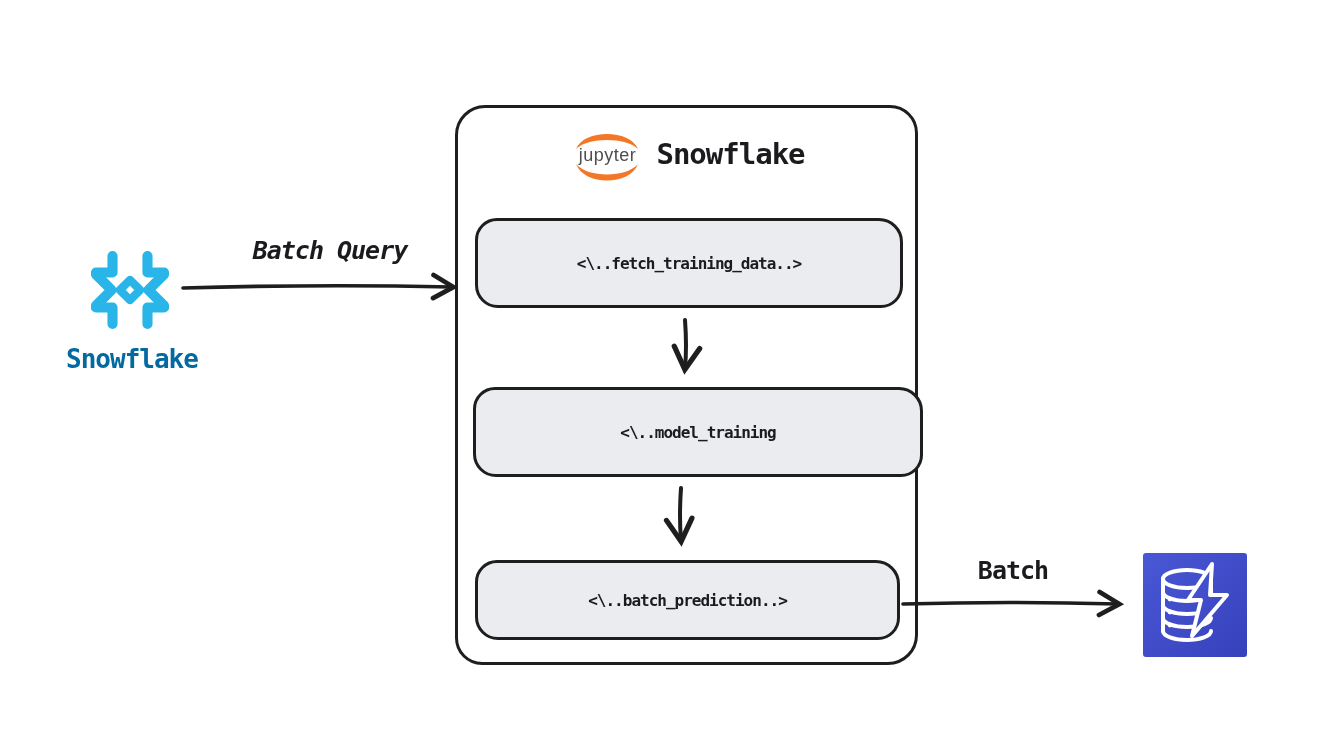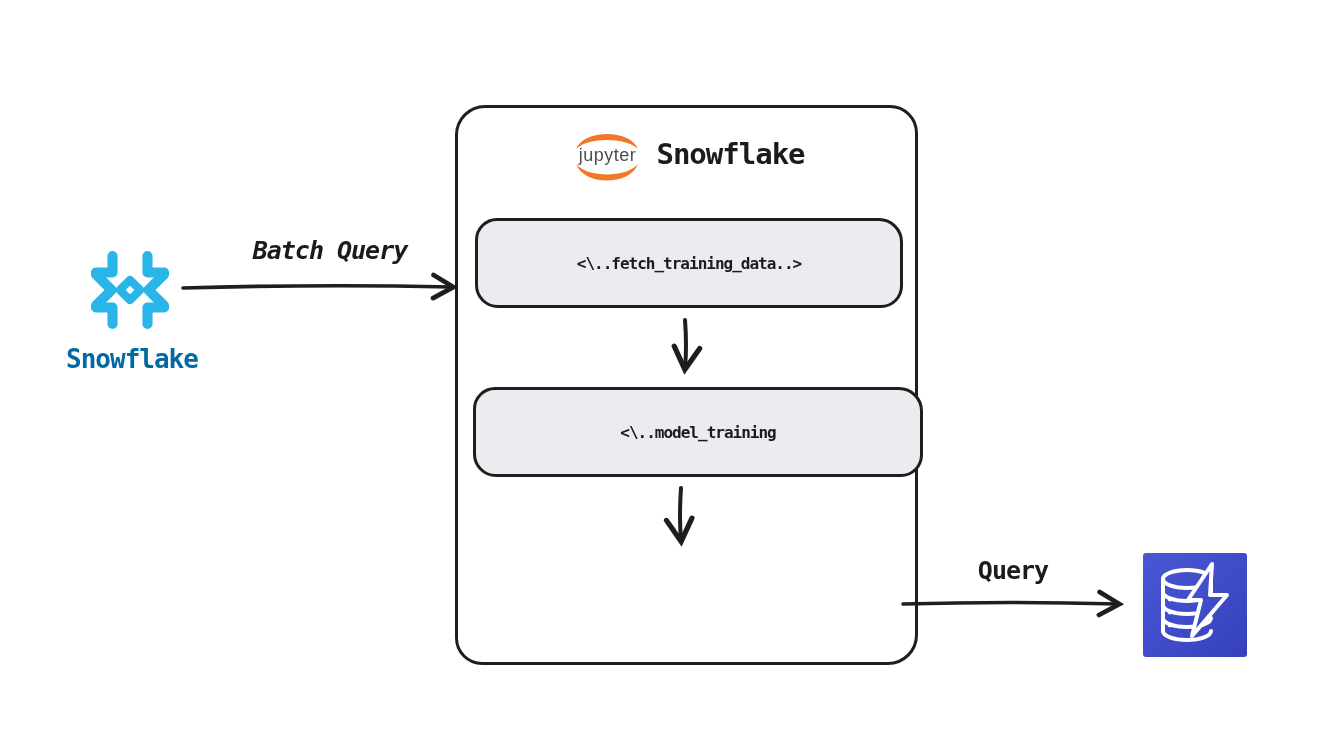--- a/index.html
+++ b/index.html
@@ -127,21 +127,21 @@
           <polyline points="87,33 70,50 87,67"></polyline>
         </g>
 
         <path d="M50,39 L61,50 L50,61 L39,50 Z" stroke="#29B5E8" stroke-width="9" stroke-linejoin="round" fill="none"></path>
       </svg>
     </div>
     <div class="snowflake-label">Snowflake</div>
   </div>
 
   <div class="edge-label batch-query-label">Batch Query</div>
-  <div class="edge-label store-label">Query</div>
+  <div class="edge-label store-label">Batch</div>
 
   <div class="notebook-container">
 
     <div class="notebook-header">
       <div class="jupyter-logo">
         <svg width="78" height="66" viewBox="0 0 78 66" fill="none">
           <path d="M8,25 C16,5 62,5 70,25 C58,13 20,13 8,25 Z" fill="#F37726"></path>
           <path d="M8,40 C16,62 62,62 70,40 C58,54 20,54 8,40 Z" fill="#F37726"></path>
         </svg>
         <div class="jupyter-logo-text">jupyter</div>
@@ -150,20 +150,23 @@
     </div>
 
     <div class="step-box step-fetch">
       <span>&lt;\..fetch_training_data..&gt;</span>
     </div>
 
     <div class="step-box step-train">
       <span>&lt;\..model_training</span>
     </div>
 
+    <div class="step-box step-predict">
+      <span>&lt;\..batch_prediction..&gt;</span>
+    </div>
 
   </div>
 
   <div class="db-icon-wrap">
     <svg width="104" height="104" viewBox="0 0 104 104">
       <defs>
         <linearGradient id="dbgrad" x1="0" y1="0" x2="1" y2="1">
           <stop offset="0" stop-color="#4a58d6"></stop>
           <stop offset="1" stop-color="#3640bb"></stop>
         </linearGradient>

